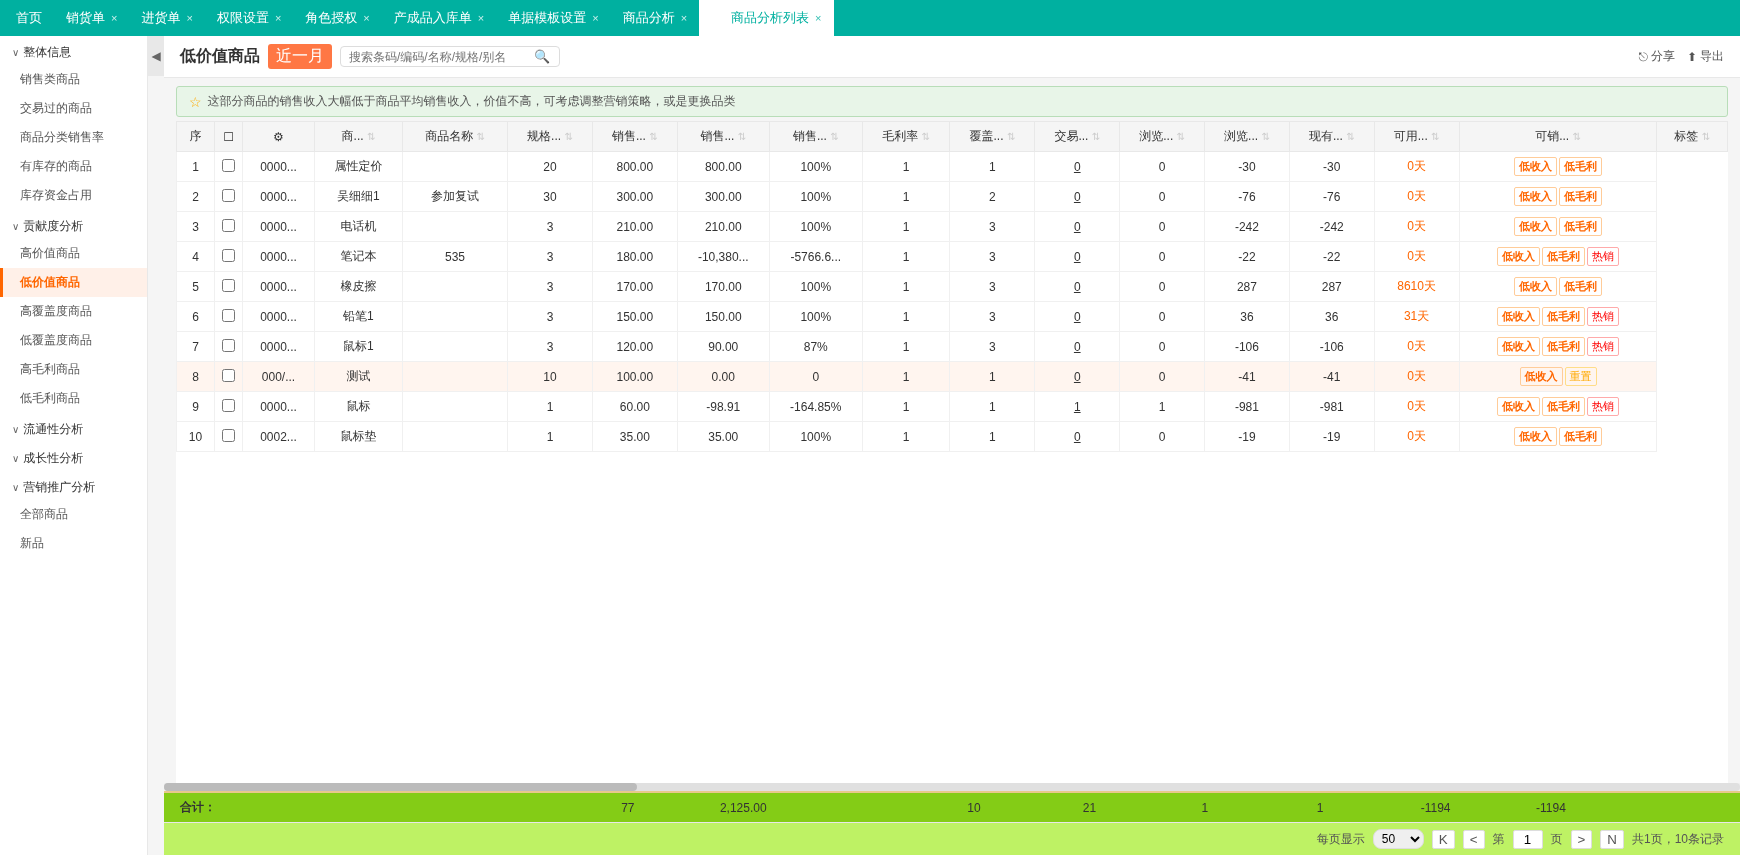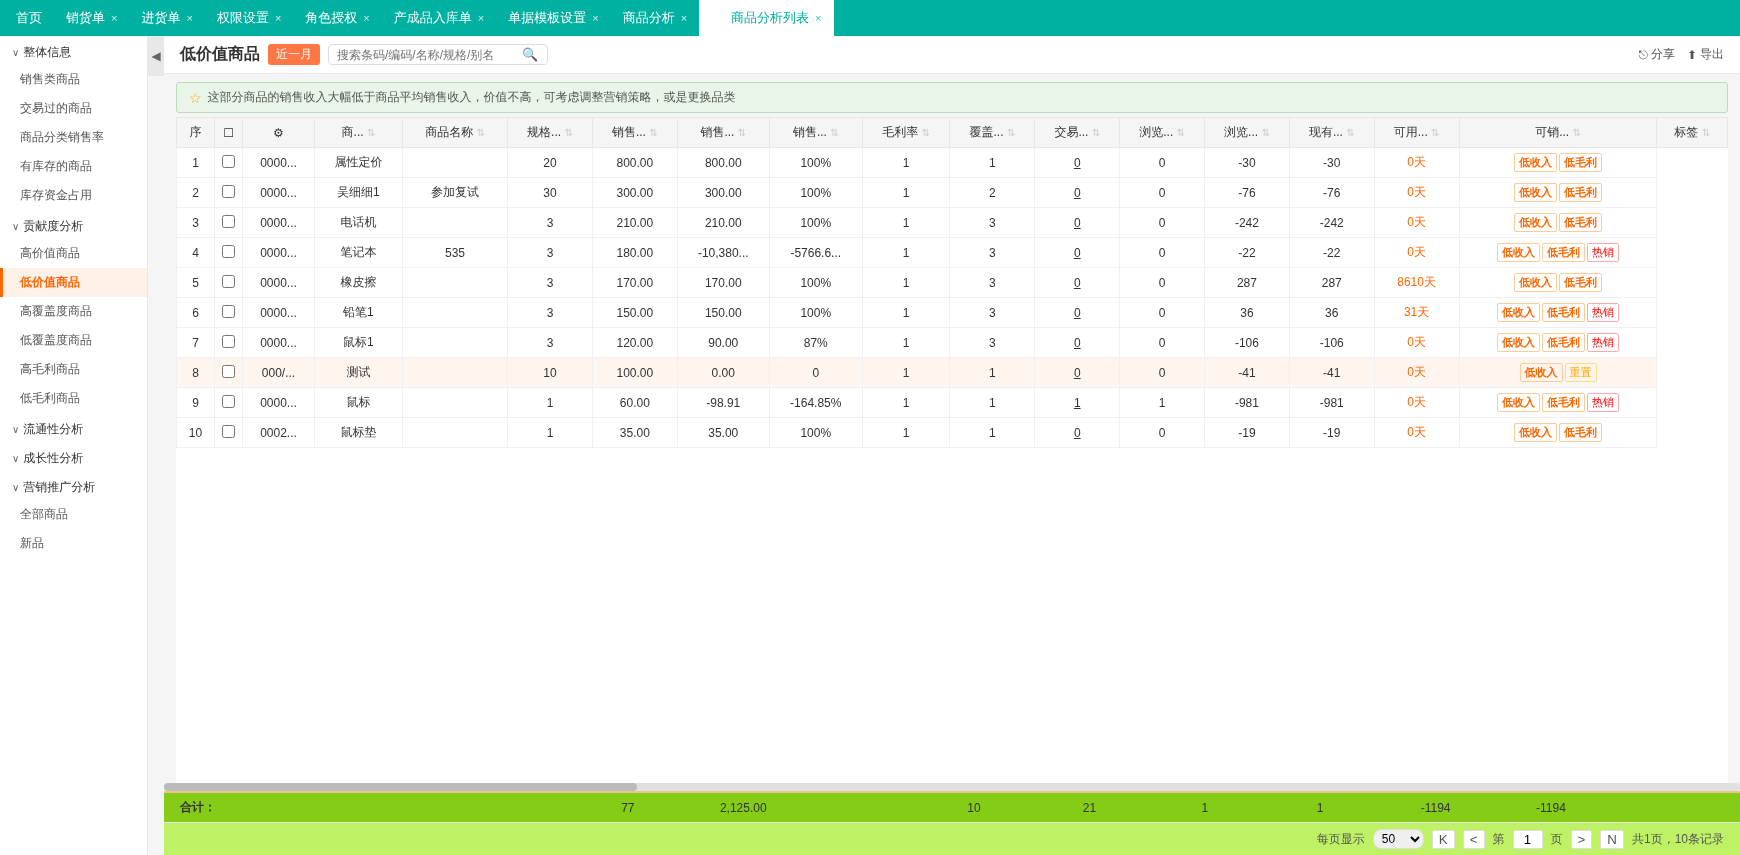--- a/index.html
+++ b/index.html
@@ -20,21 +20,21 @@
     .sidebar-section-title .arrow { margin-right: 4px; font-size: 10px; color: #666; }
     .sidebar-item { padding: 6px 12px 6px 20px; cursor: pointer; color: #555; font-size: 12px; }
     .sidebar-item.active { background: #fff0e8; color: #ff6600; font-weight: bold; border-left: 3px solid #ff6600; padding-left: 17px; }
 
     
     .content { flex: 1; display: flex; flex-direction: column; overflow: hidden; background: #f5f5f5; }
 
     
     .page-header { background: #fff; padding: 8px 16px; display: flex; align-items: center; border-bottom: 1px solid #e8e8e8; flex-shrink: 0; gap: 8px; }
     .page-title { font-size: 16px; font-weight: bold; color: #333; }
-    .period-btn { background: #ff7744; color: #fff; border: none; padding: 2px 8px; border-radius: 3px; font-size: 12px; cursor: pointer; }
+    .period-btn { background: #ff7744; color: #fff; border: none; padding: 2px 8px; border-radius: 3px; font-size: 16px; cursor: pointer; }
     .search-box { display: flex; align-items: center; border: 1px solid #ddd; border-radius: 4px; padding: 2px 8px; width: 220px; }
     .search-box input { border: none; outline: none; font-size: 12px; flex: 1; }
     .search-icon { color: #f60; font-size: 13px; }
     .header-actions { margin-left: auto; display: flex; gap: 12px; }
     .action-btn { color: #555; cursor: pointer; font-size: 12px; display: flex; align-items: center; gap: 3px; }
 
     
     .collapse-btn { width: 16px; height: 40px; background: #e8e8e8; display: flex; align-items: center; justify-content: center; cursor: pointer; color: #666; flex-shrink: 0; }
 
     

